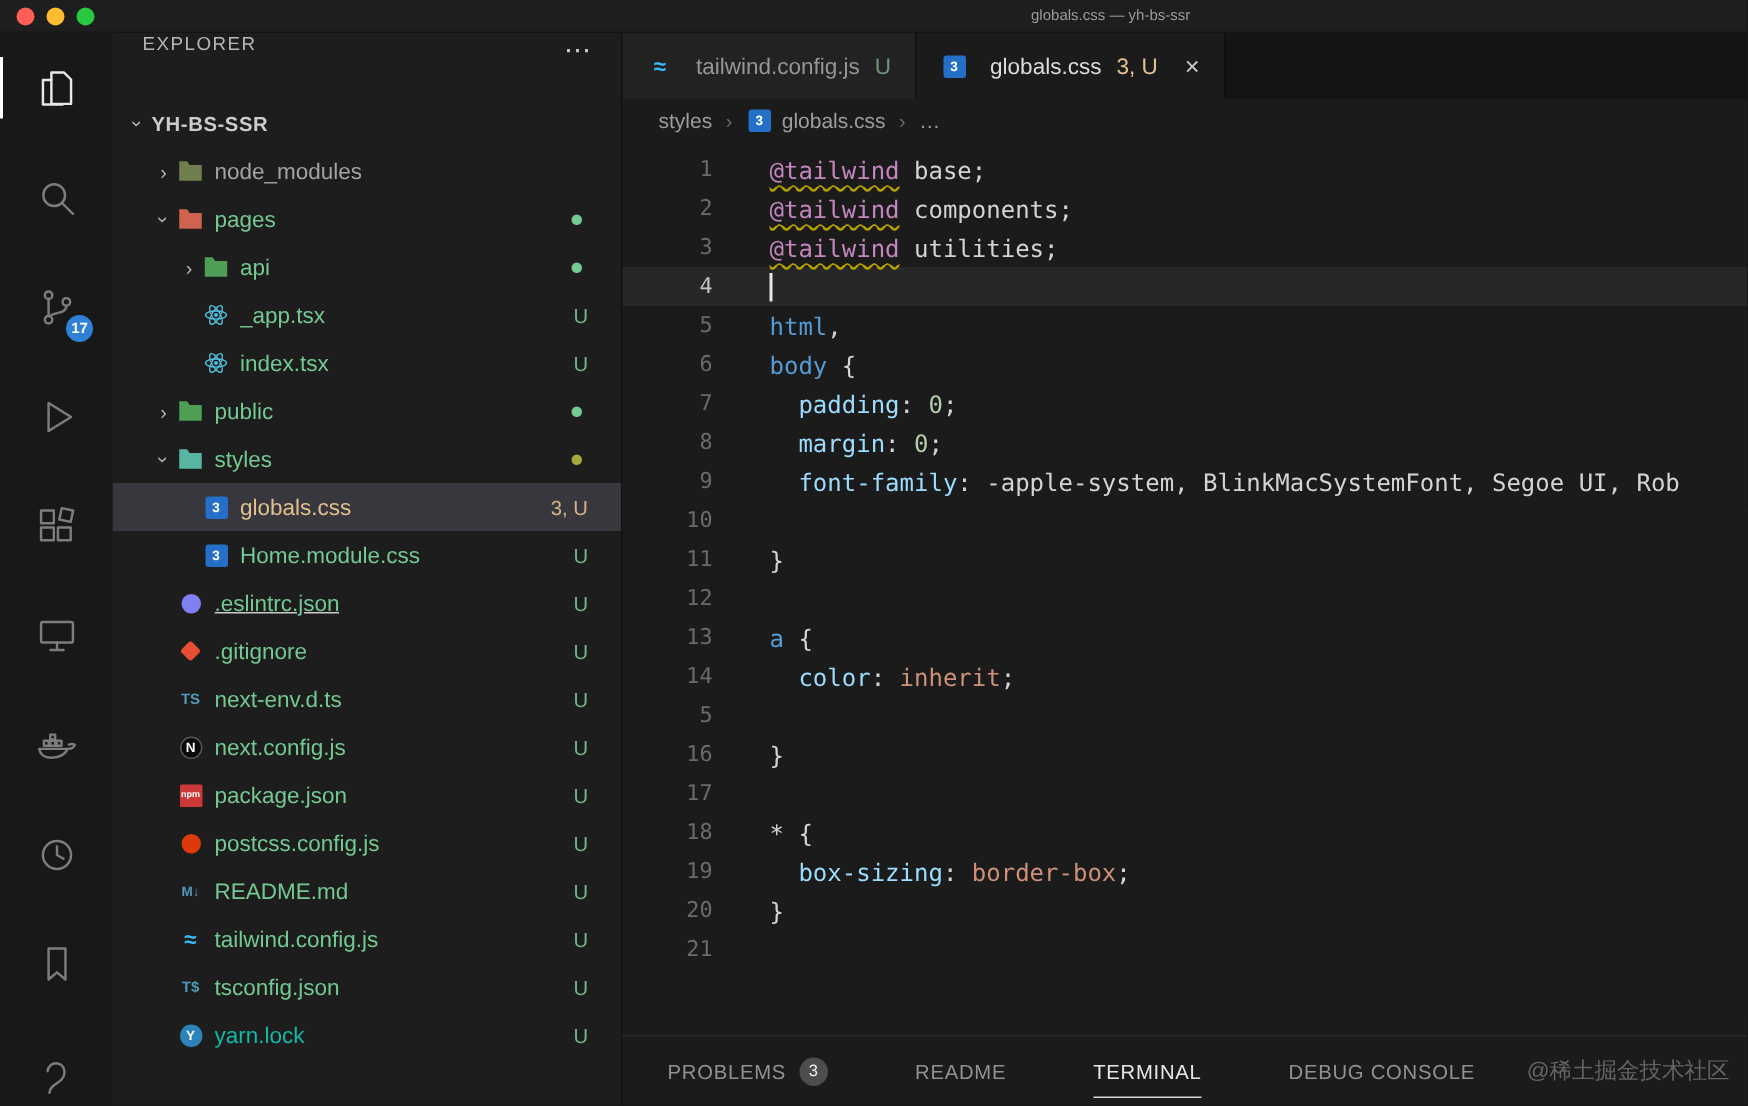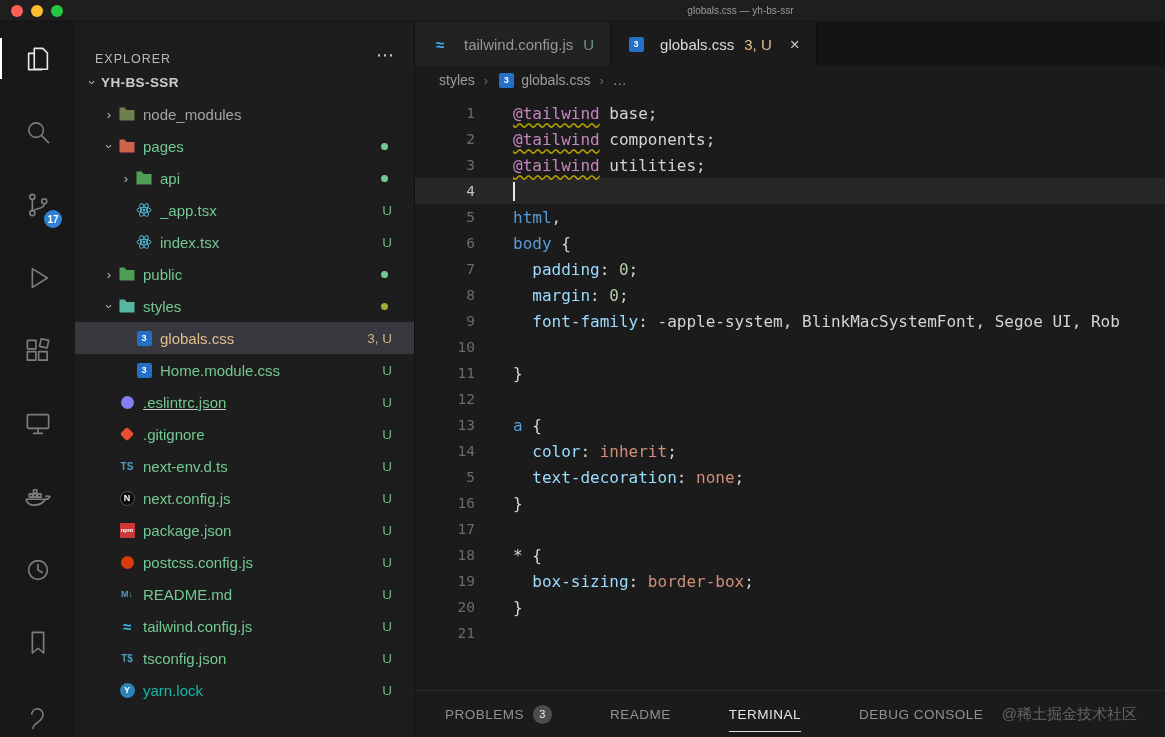--- a/index.html
+++ b/index.html
@@ -23,21 +23,21 @@
     color:#7d7d7d; position:relative; cursor:pointer; }
   .ab-item.active { color:#e8e8e8; }
   .ab-item.active::before { content:""; position:absolute; left:0; top:16px; bottom:16px; width:2px; background:#ffffff; }
   .ab-item svg { display:block; }
   .ab-badge { position:absolute; right:13px; bottom:13px; min-width:18px; height:18px; padding:0 3px;
     background:#2f81d7; color:#fff; border-radius:10px; font-size:10px; display:flex;
     align-items:center; justify-content:center; font-weight:bold; }
 
   
   .sidebar { width:340px; flex:none; background:#1d1d1d; border-right:1px solid #101010; overflow:hidden; }
-  .sb-header { height:44px; display:flex; align-items:flex-end; justify-content:space-between;
+  .sb-header { height:44px; display:flex; align-items:flex-start; justify-content:space-between;
     padding:0 18px 0 20px; color:#b8b8b8; font-size:12.5px; letter-spacing:1px; }
   .sb-more { color:#cfcfcf; font-size:18px; cursor:pointer; letter-spacing:2px; }
   .tree-row { height:32px; display:flex; align-items:center; position:relative; font-size:15px;
     color:#cccccc; cursor:pointer; white-space:nowrap; }
   .tree-row.selected { background:#37373d; }
   .tree-row.root .tlabel { font-weight:bold; color:#e4e4e4; font-size:13.5px; letter-spacing:0.4px; }
   .chev { width:18px; flex:none; display:inline-flex; justify-content:center; color:#b5b5b5; font-size:13px; }
   .chev.down { transform:rotate(90deg); }
   .ticon { width:18px; height:18px; flex:none; display:inline-flex; align-items:center;
     justify-content:center; margin-right:7px; }
@@ -92,21 +92,21 @@
   .panel { height:47px; flex:none; border-top:1px solid #2c2c2c; background:#1b1b1b;
     display:flex; align-items:center; position:relative; padding-left:30px; }
   .paneltabs { display:flex; align-items:center; gap:58px; height:100%; }
   .ptab { height:100%; display:flex; align-items:center; gap:9px; font-size:13.5px;
     letter-spacing:0.5px; color:#919191; cursor:pointer; position:relative; }
   .ptab.active { color:#e6e6e6; }
   .ptab.active::after { content:""; position:absolute; left:0; right:0; bottom:5px;
     height:1.5px; background:#dadada; }
   .pbadge { width:19px; height:19px; border-radius:50%; background:#4d4d4d; color:#f0f0f0;
     font-size:11px; display:flex; align-items:center; justify-content:center; }
-  .watermark { position:absolute; right:28px; top:50%; transform:translateY(-50%);
+  .watermark { position:absolute; right:12px; top:50%; transform:translateY(-50%);
     color:#646464; font-size:15px; }
 </style>
 </head>
 <body>
 
 <div class="window">
   <div class="titlebar">
     <div class="lights">
       <span class="light red"></span>
       <span class="light yellow"></span>
@@ -455,21 +455,20 @@
           <div class="cline">
             <span class="ln">13</span>
             <span class="ltext"><span class="tk-sel">a</span><span class="tk-pl"> {</span></span>
           </div>
           <div class="cline">
             <span class="ln">14</span>
             <span class="ltext"><span class="tk-pl">  </span><span class="tk-prop">color</span><span class="tk-pl">: </span><span class="tk-val">inherit</span><span class="tk-pl">;</span></span>
           </div>
           <div class="cline">
             <span class="ln">5</span>
-            <span class="ltext"><span class="tk-pl">  </span><span class="tk-prop">text-decoration</span><span class="tk-pl">: </span><span class="tk-val">none</span><span class="tk-pl">;</span></span>
           </div>
           <div class="cline">
             <span class="ln">16</span>
             <span class="ltext"><span class="tk-pl">}</span></span>
           </div>
           <div class="cline">
             <span class="ln">17</span>
             <span class="ltext"></span>
           </div>
           <div class="cline">

